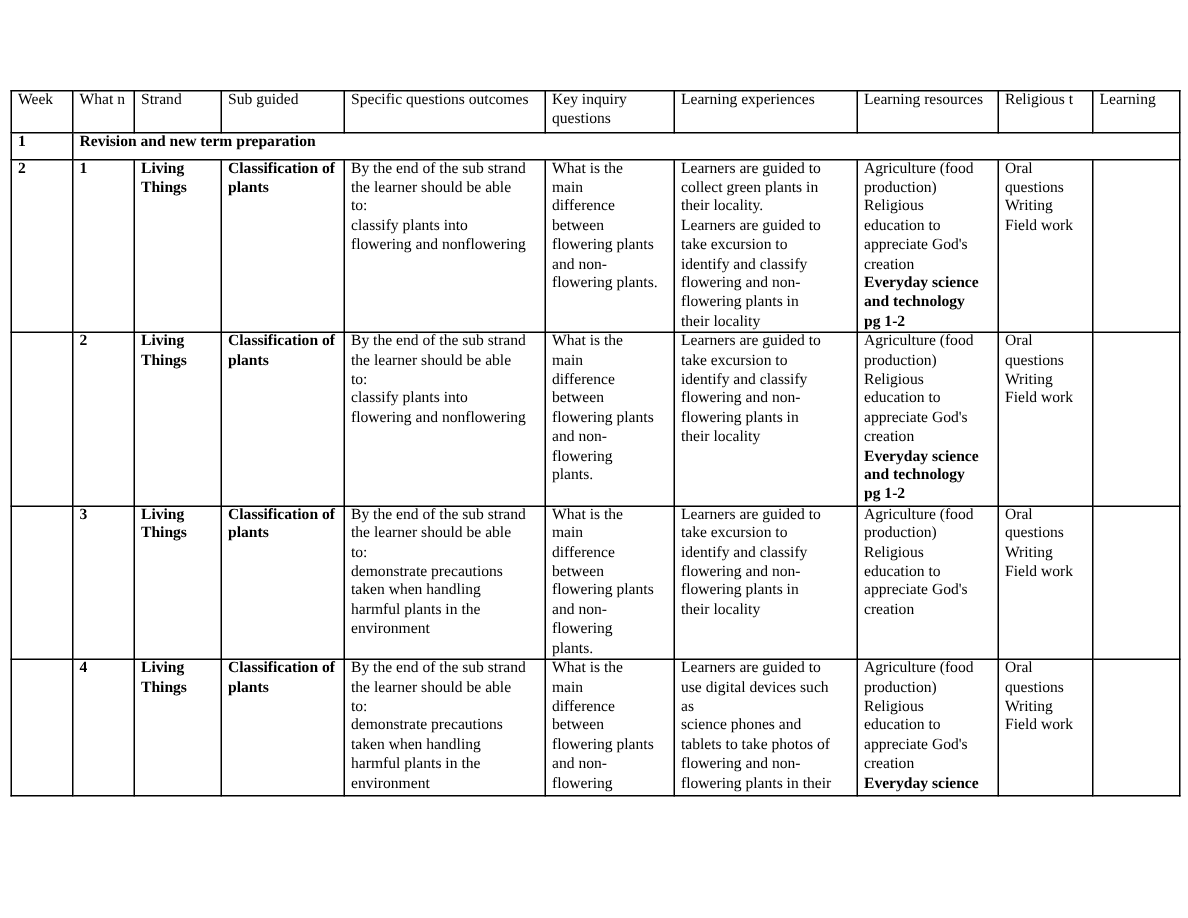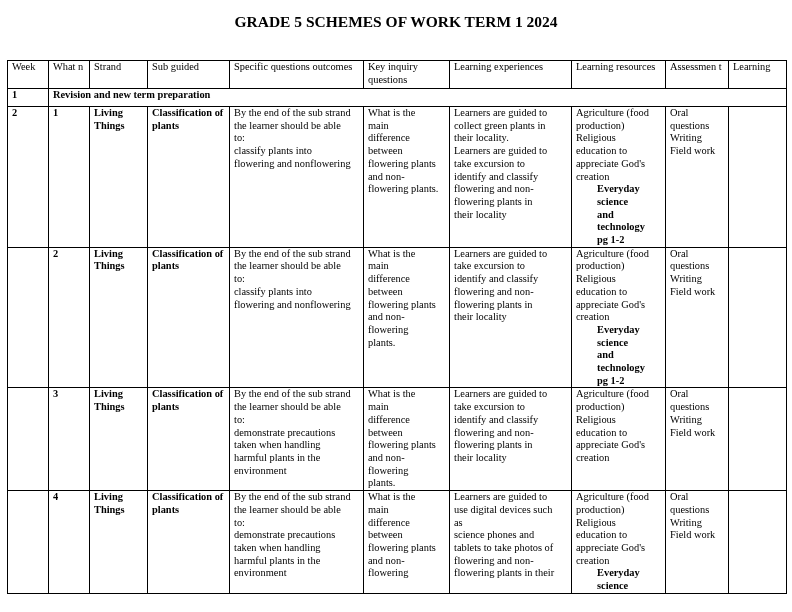--- a/index.html
+++ b/index.html
@@ -8,27 +8,26 @@
   .title { position: absolute; left: 0; top: 13px; width: 792px; text-align: center;
            font-weight: bold; font-size: 15.5px; line-height: 18px; }
   table { position: absolute; left: 7px; top: 60px; border-collapse: collapse;
           table-layout: fixed; width: 779px; }
   td, th { border: 1px solid #000; vertical-align: top; padding: 0 4px;
            font-size: 10.4px; line-height: 12.7px; text-align: left; overflow: hidden; }
   th { font-weight: normal; height: 27px; }
   td.b { font-weight: bold; }
   .center { text-align: left; font-weight: bold; }
   .line { display: block; }
-  .bold { font-weight: bold; margin-left: 21px; }
+  .bold { font-weight: bold; }
 </style>
 </head>
 <body>
 
 <div class="title">
-  <div>GRADE 5 SCHEMES OF WORK TERM 1 2024</div>
 </div>
 
 <table>
   <colgroup>
     <col style="width:41px">
       <col style="width:41px">
       <col style="width:58px">
       <col style="width:82px">
     <col style="width:134px">
       <col style="width:86px">
@@ -40,21 +39,21 @@
   <thead>
     <tr>
       <th>Week</th>
       <th>What n</th>
       <th>Strand</th>
       <th>Sub guided</th>
       <th>Specific questions outcomes</th>
       <th>Key inquiry questions</th>
       <th>Learning experiences</th>
       <th>Learning resources</th>
-      <th>Assessmen t</th>
+      <th>Religious t</th>
       <th>Learning</th>
     </tr>
   </thead>
   <tbody id="tbody">
     <tr style="height:18px">
       <td class="b">1</td>
       <td colspan="9" class="center">Revision and new term preparation</td>
     </tr>
   <tr style="height: 114px;">
         <td class="b">2</td>

